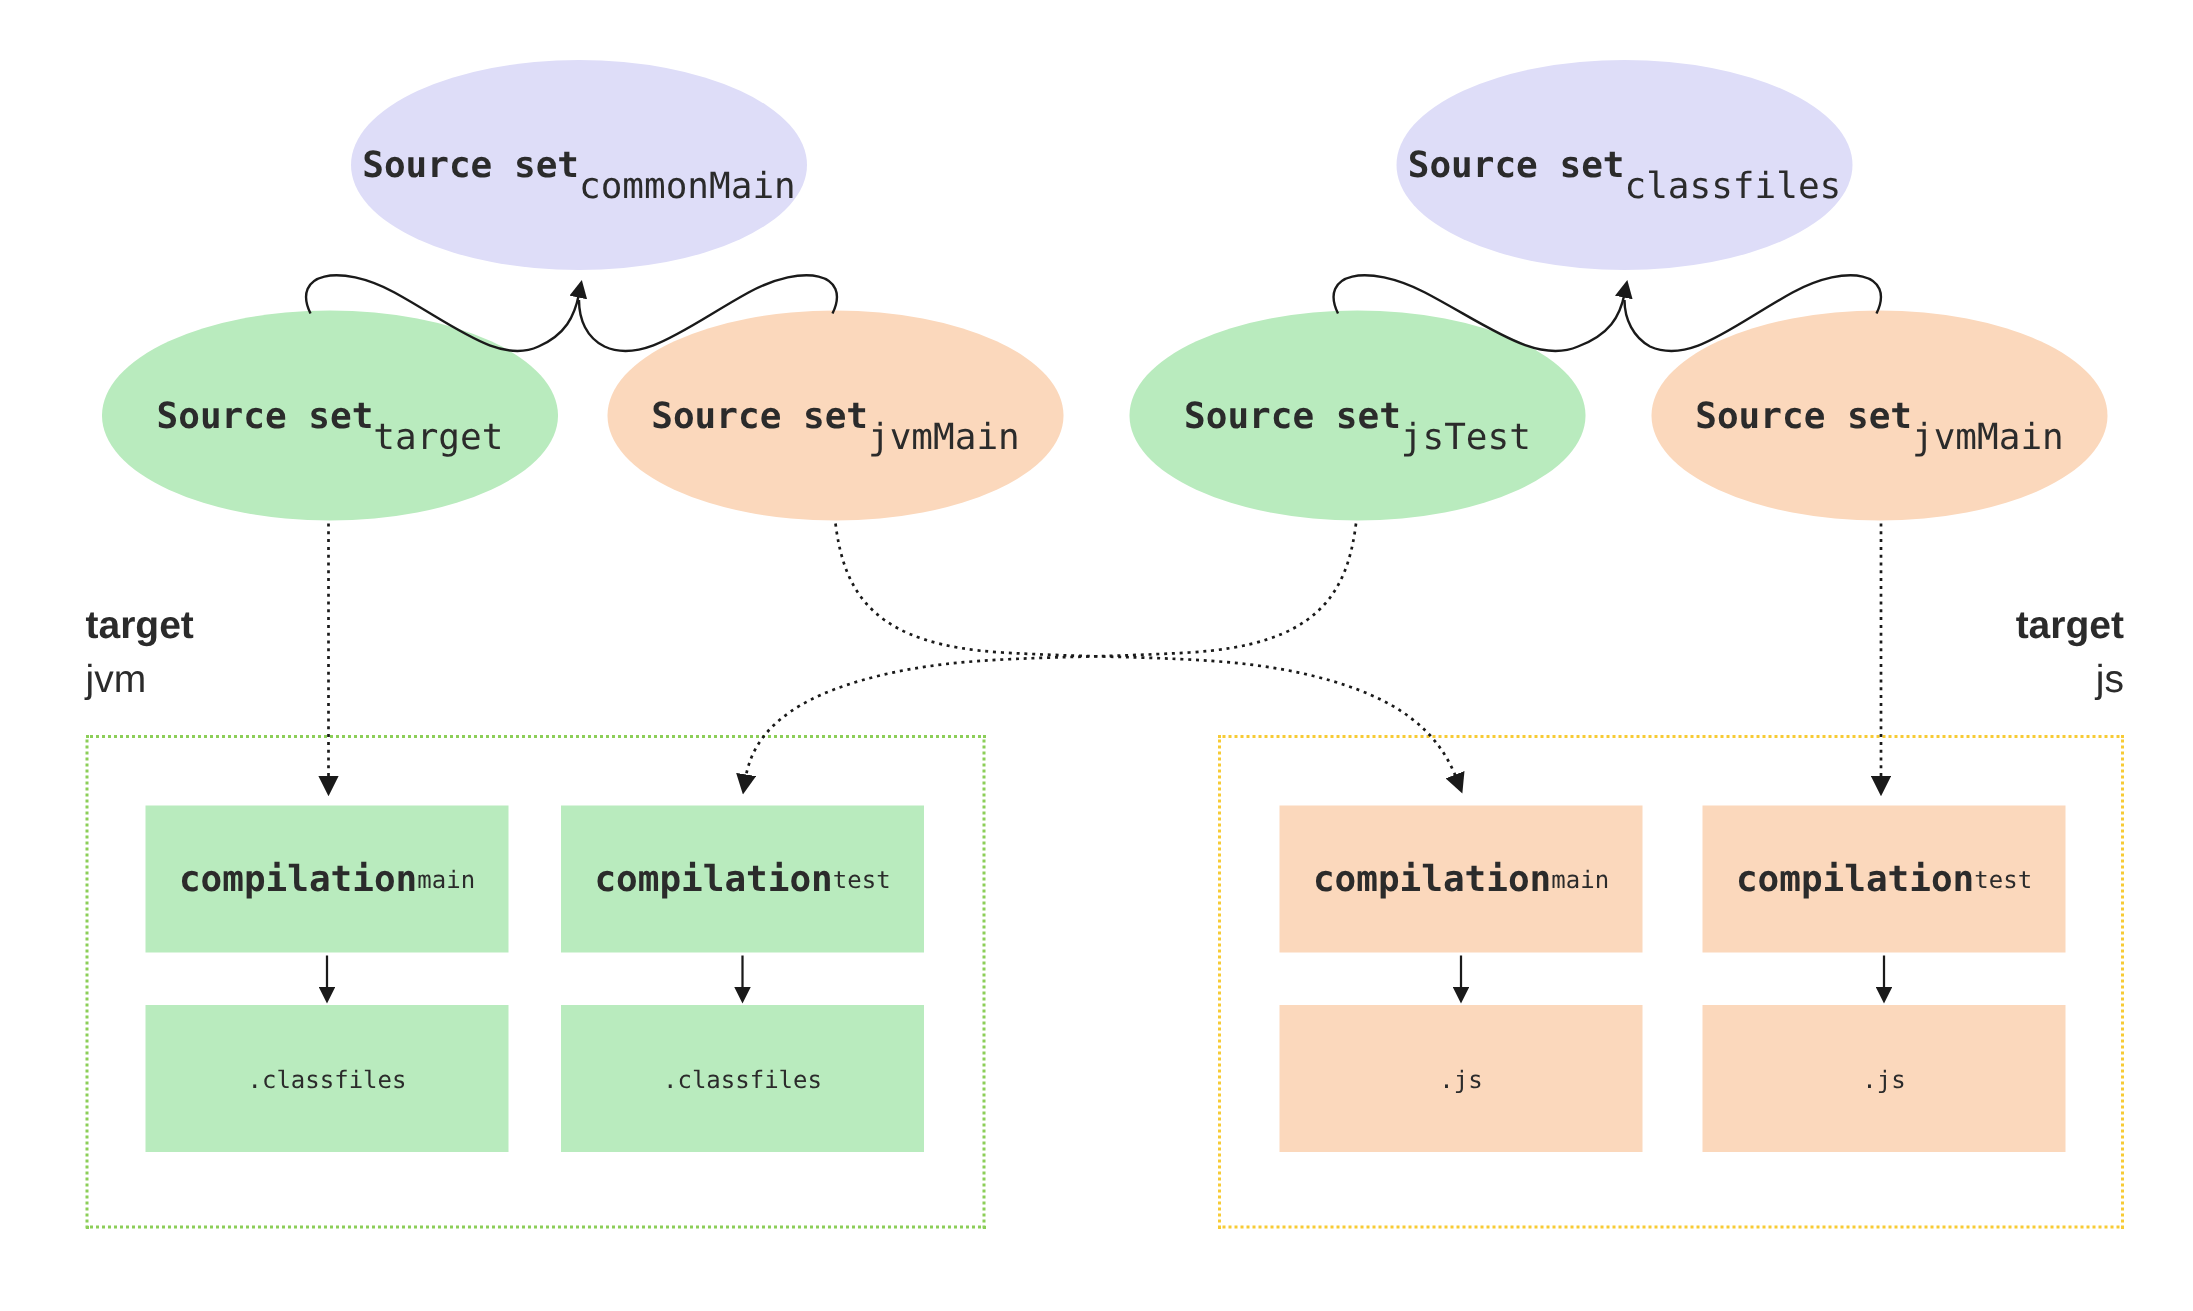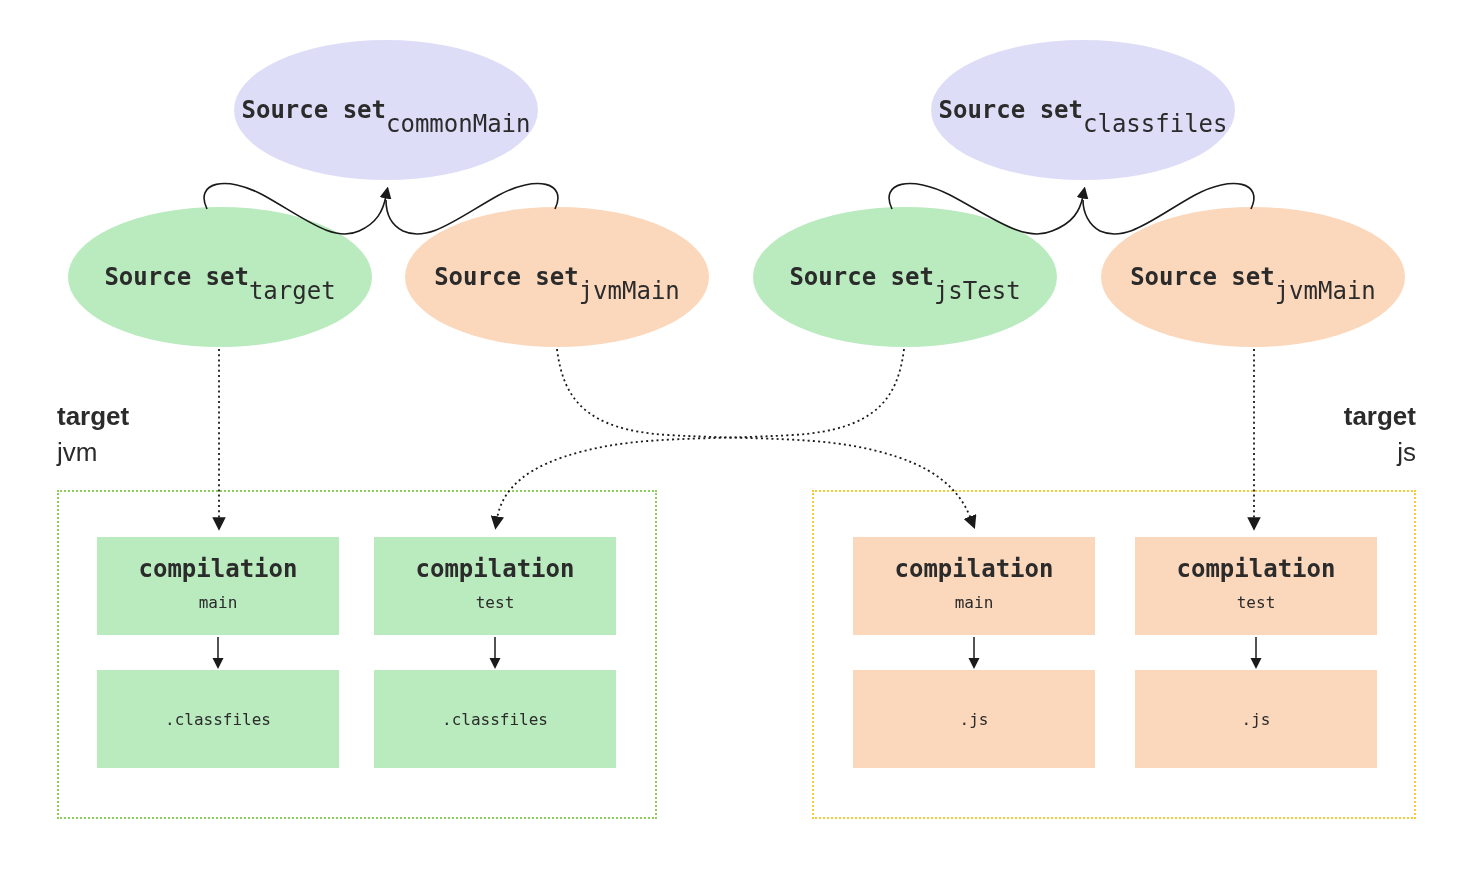--- a/index.html
+++ b/index.html
@@ -15,21 +15,21 @@
   .ellipse .l1{font-weight:bold;font-size:24px;line-height:34px;}
   .ellipse .l2{font-weight:normal;font-size:24px;line-height:34px;margin-top:28px;}
   .fill-common{background:#deddf8;}
   .fill-jvm{background:#b9ebbe;}
   .fill-js{background:#fbd8bc;}
   .target-box{position:absolute;top:490px;height:329px;box-sizing:border-box;}
   .box-jvm{left:57px;width:600px;border:2px dotted #8cce58;}
   .box-js{left:812px;width:604px;border:2px dotted #f7cb35;}
   .rect{
     position:absolute;width:242px;height:98px;
-    display:flex;flex-direction:column;align-items:center;justify-content:center;
+    display:flex;flex-direction:row;align-items:center;justify-content:center;
     text-align:center;
   }
   .rect .l1{font-weight:bold;font-size:24px;line-height:33px;}
   .rect .l2,.rect .out{font-weight:normal;font-size:16px;line-height:33px;}
   .target-label{
     position:absolute;top:398px;font-family:"Liberation Sans",sans-serif;
     font-size:26px;line-height:36px;color:#2b2b2b;
   }
   .target-label .t{font-weight:bold;}
   .target-label.left{left:57px;text-align:left;}

